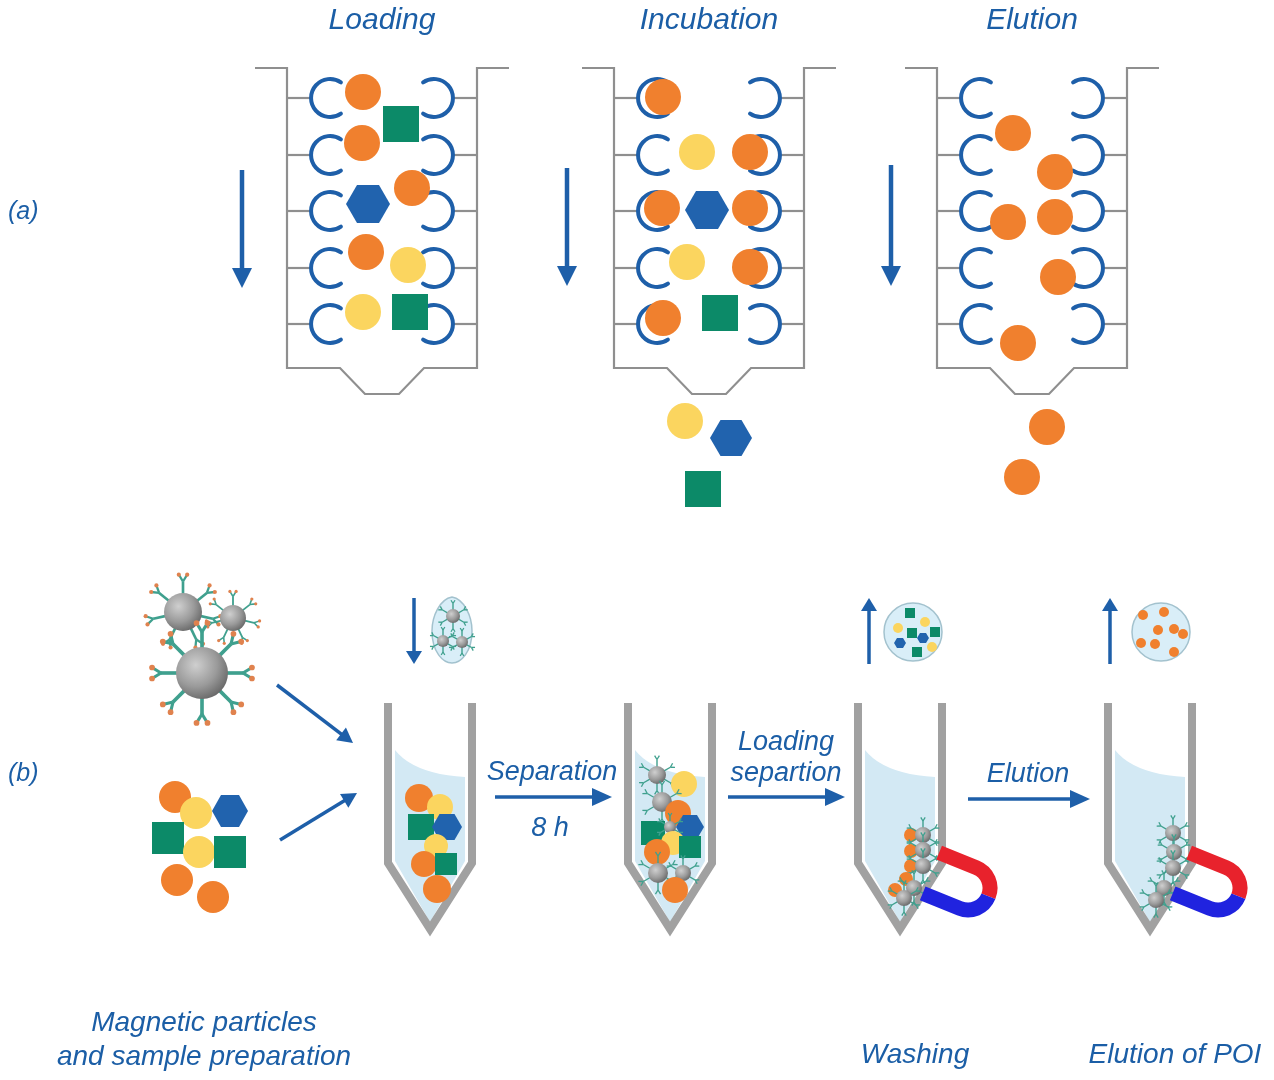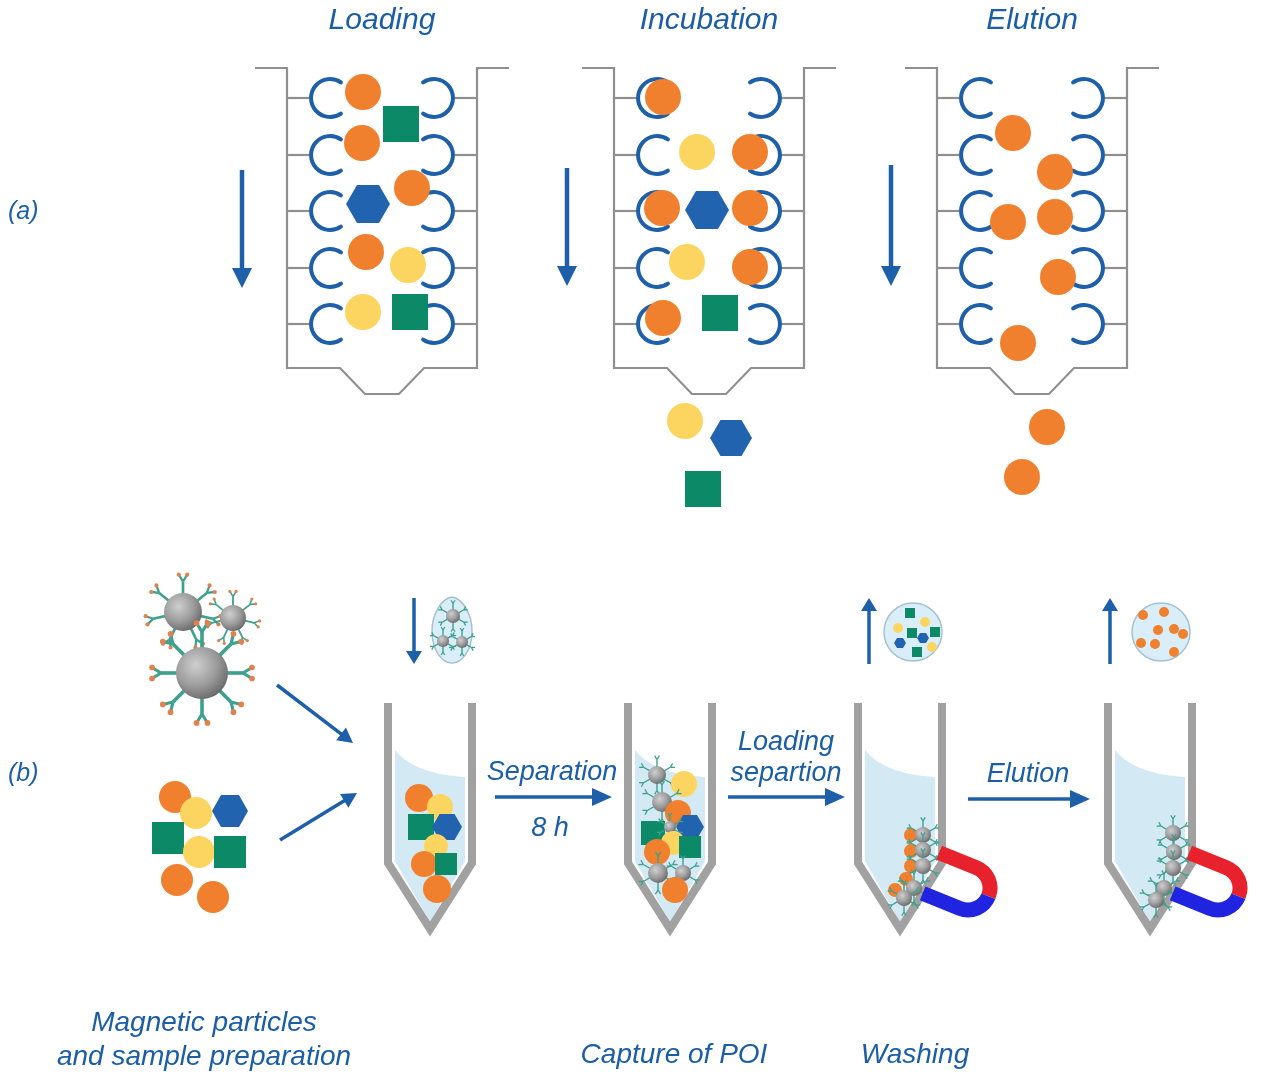--- a/index.html
+++ b/index.html
@@ -756,15 +756,15 @@
 
   <div class="t panel" style="left:8px;top:758px">(b)</div>
   <div class="t step" style="left:552px;top:756px">Separation</div>
   <div class="t step" style="left:550px;top:812px">8 h</div>
   <div class="t step" style="left:786px;top:726px">Loading</div>
   <div class="t step" style="left:786px;top:757px">separtion</div>
   <div class="t step" style="left:1028px;top:758px">Elution</div>
 
   <div class="t cap" style="left:204px;top:1040px">and sample preparation</div>
   <div class="t cap" style="left:204px;top:1006px">Magnetic particles</div>
-  <div class="t cap" style="left:674px;top:1038px">Capture of POI</div>
   <div class="t cap" style="left:915px;top:1038px">Washing</div>
+  <div class="t cap" style="left:1175px;top:1038px">Elution of POI</div>
 </div>
 
 </body></html>

